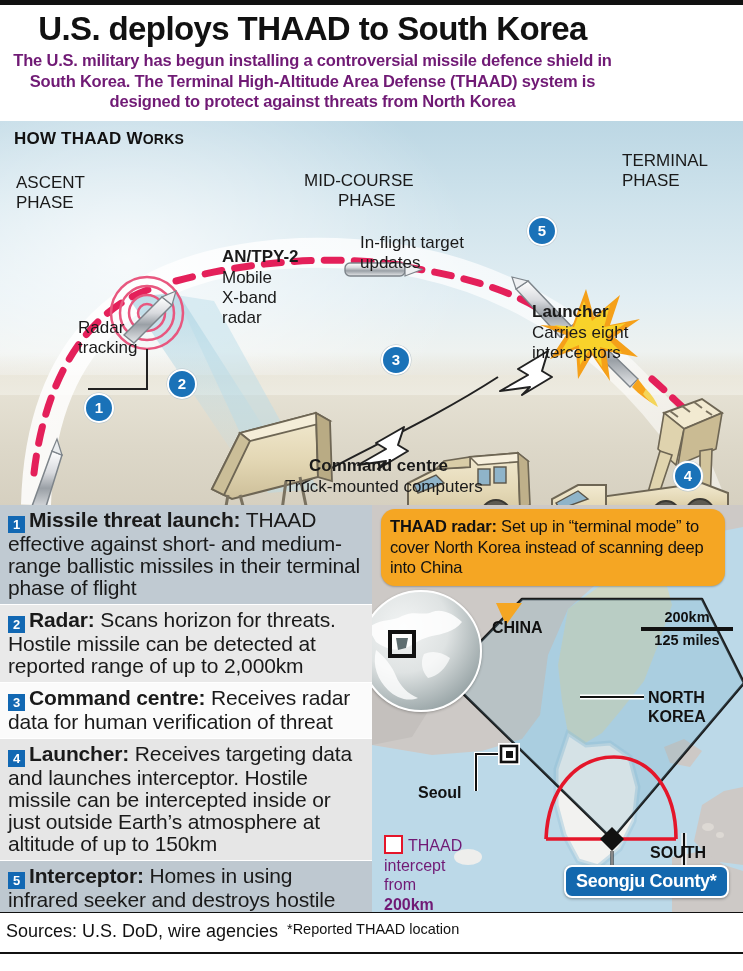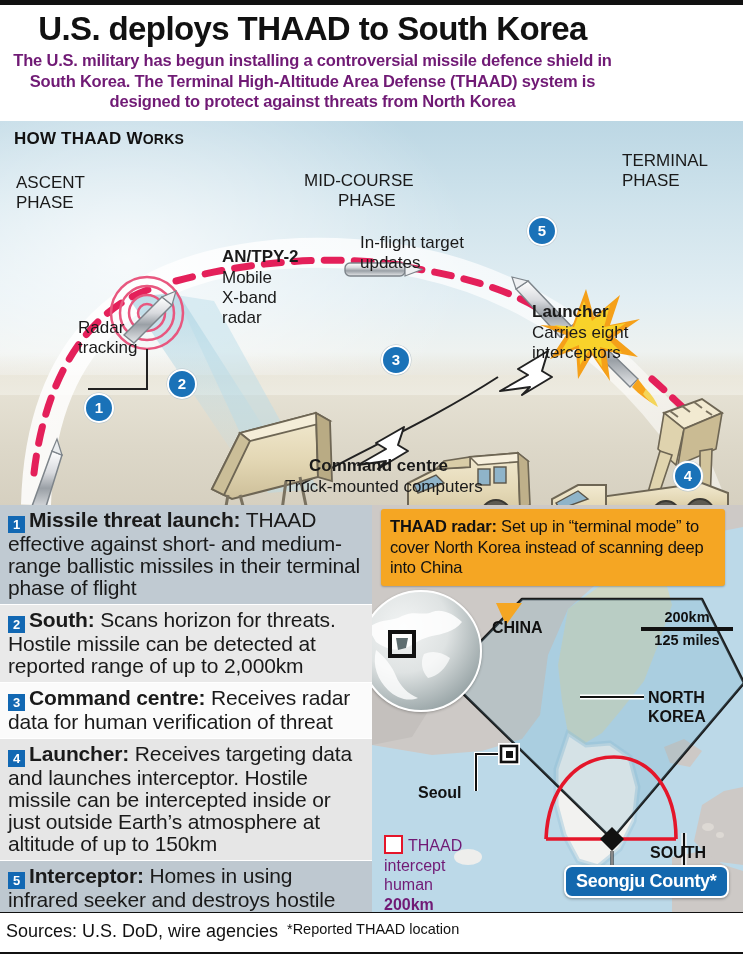--- a/index.html
+++ b/index.html
@@ -76,21 +76,21 @@
   .i4{background:#e6e6e6;}
   .i5{background:#bec8d0;}
   .sep{height:1px;background:#fff;}
 
   
   .map{position:absolute;left:372px;top:0;width:371px;height:407px;overflow:hidden;background:#bcd9e8;}
   .map svg.mlayer{position:absolute;left:0;top:0;width:371px;height:407px;}
 
   .callout{
     position:absolute;left:9px;top:4px;width:344px;
-    background:#f5a623;border-radius:3px;padding:7px 9px 8px 9px;box-sizing:border-box;
+    background:#f5a623;border-radius:14px;padding:7px 9px 8px 9px;box-sizing:border-box;
     box-shadow:0 1px 2px rgba(0,0,0,.25);
   }
   .callout .ctext{font-size:16.5px;line-height:20.5px;color:#111;letter-spacing:-.2px;}
   .callout .ctext b{font-weight:bold;}
   .callout-tail{
     position:absolute;left:124px;top:98px;width:0;height:0;
     border-left:10px solid transparent;border-right:16px solid transparent;border-top:22px solid #f5a623;
   }
 
   .globe{
@@ -325,21 +325,21 @@
   </div>
 
   <div class="bottom">
 
     <div class="list">
       <div class="item i1">
         <span class="num">1</span><span class="txt"><b>Missile threat launch:</b><span> THAAD effective against short- and medium-range ballistic missiles in their terminal phase of flight</span></span>
       </div>
       <div class="sep"></div>
       <div class="item i2">
-        <span class="num">2</span><span class="txt"><b>South:</b><span> Scans horizon for threats. Hostile missile can be detected at reported range of up to 2,000km</span></span>
+        <span class="num">2</span><span class="txt"><b>Radar:</b><span> Scans horizon for threats. Hostile missile can be detected at reported range of up to 2,000km</span></span>
       </div>
       <div class="sep"></div>
       <div class="item i3">
         <span class="num">3</span><span class="txt"><b>Command centre:</b><span> Receives radar data for human verification of threat</span></span>
       </div>
       <div class="sep"></div>
       <div class="item i4">
         <span class="num">4</span><span class="txt"><b>Launcher:</b><span> Receives targeting data and launches interceptor. Hostile missile can be intercepted inside or just outside Earth’s atmosphere at altitude of up to 150km</span></span>
       </div>
       <div class="sep"></div>
@@ -430,21 +430,21 @@
 
       <div class="scalebar">
         <div class="sv">200km</div>
         <div class="bar"></div>
         <div class="sv">125 miles</div>
       </div>
 
       <div class="legend">
         <div class="lt"><span class="sq"></span><span>THAAD</span></div>
         <div class="lt">intercept</div>
-        <div class="lt">human</div>
+        <div class="lt">from</div>
         <div class="lt"><b>200km</b></div>
       </div>
 
       <div class="pin-label">Seongju County*</div>
     </div>
   </div>
 
   <div class="footer">
     <div class="f-rule-top"></div>
     <div class="f-src">Sources: U.S. DoD, wire agencies</div>

